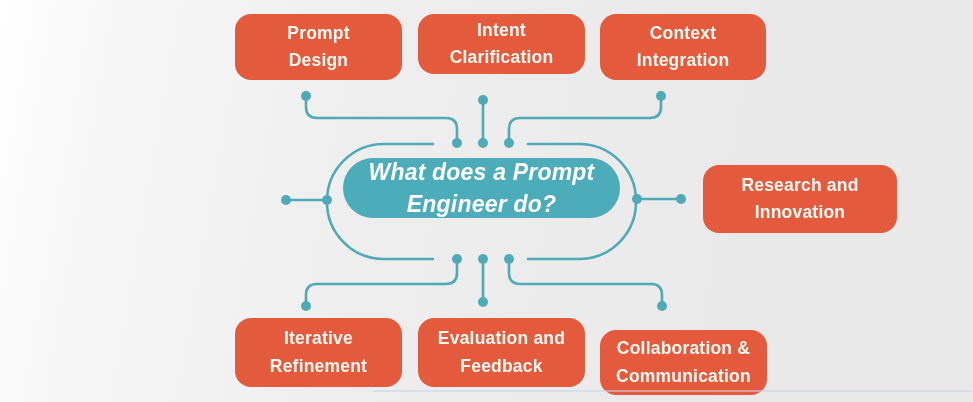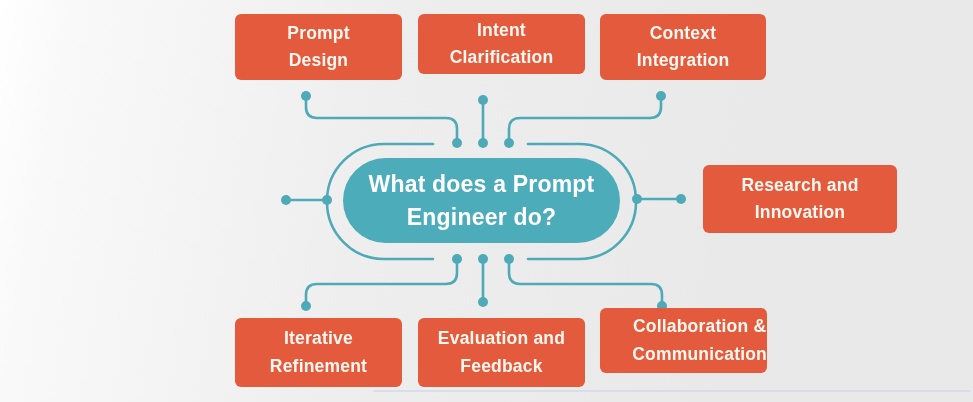--- a/index.html
+++ b/index.html
@@ -14,56 +14,57 @@
     overflow: hidden;
     background: linear-gradient(100deg, #ffffff 0%, #f9f9f9 7%, #efeeee 38%, #e9e9e9 75%, #e9e9e9 100%);
   }
   .artwork {
     position: absolute;
     inset: 0;
   }
   .node {
     position: absolute;
     background: #e45a3d;
-    border-radius: 6px;
+    border-radius: 16px;
     display: flex;
     align-items: center;
     justify-content: center;
     text-align: center;
     color: #fff8f1;
     font-weight: 700;
     font-size: 17.5px;
     line-height: 1.55;
     white-space: pre-line;
     letter-spacing: 0.2px;
   }
   .node-top-left      { left: 235px; top: 14px;  width: 167px; height: 66px; }
   .node-top-center    { left: 418px; top: 14px;  width: 167px; height: 60px; }
   .node-top-right     { left: 600px; top: 14px;  width: 166px; height: 66px; }
   .node-mid-left      { left: 102px; top: 166px; width: 166px; height: 67px; }
   .node-mid-right     { left: 703px; top: 165px; width: 194px; height: 68px; }
   .node-bottom-left   { left: 235px; top: 318px; width: 167px; height: 69px; }
   .node-bottom-center { left: 418px; top: 318px; width: 167px; height: 69px; }
-  .node-bottom-right  { left: 600px; top: 308px; width: 167px; height: 65px; justify-content: flex-end; }
+  .node-bottom-right  { left: 600px; top: 330px; width: 167px; height: 65px; }
   .center-pill {
     position: absolute;
     left: 343px; top: 158px;
-    width: 277px; height: 85px;
+    width: 277px; height: 60px;
     background: #4cacba;
     border-radius: 43px;
     display: flex;
     align-items: center;
     justify-content: center;
     text-align: center;
     color: #ffffff;
     font-weight: 700;
     font-size: 23px;
     line-height: 1.4;
     white-space: pre-line;
     letter-spacing: 0.2px;
+    font-style: italic;
   }
   .underline-artifact {
     position: absolute;
     left: 373px; top: 390px;
     width: 598px; height: 2px;
     background: #c9d2ee;
     opacity: 0.55;
     border-radius: 1px;
   }
 </style>

